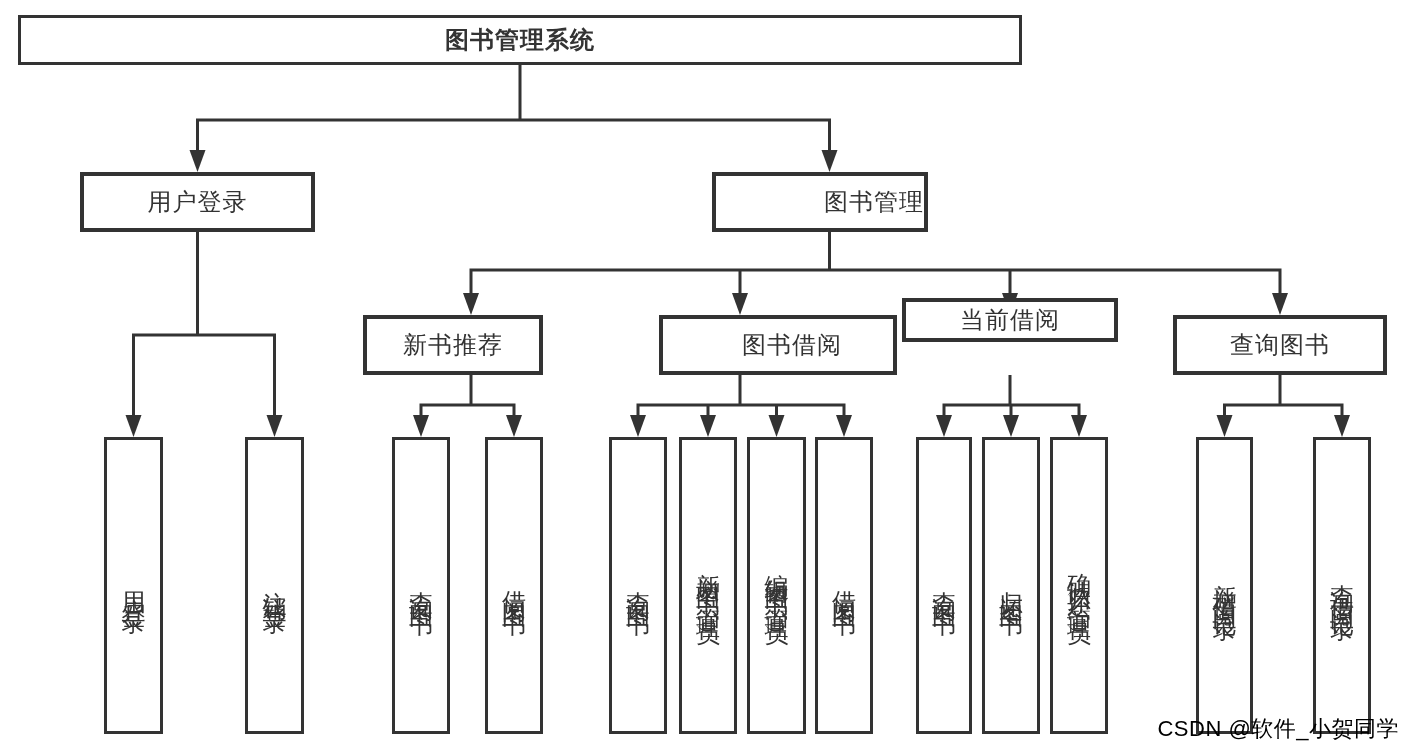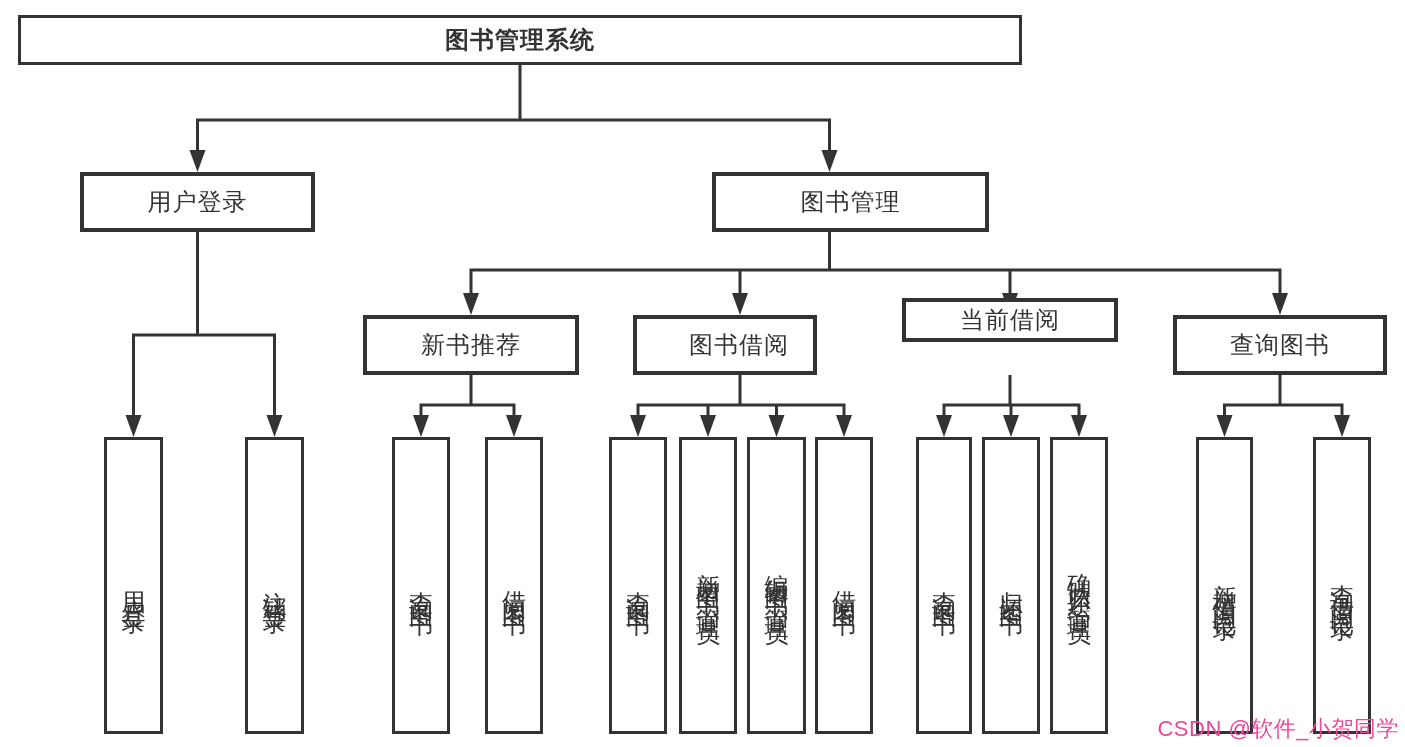--- a/index.html
+++ b/index.html
@@ -38,21 +38,21 @@
     letter-spacing: 7px;
     line-height: 1;
   }
   .node.leaf span { display: block; }
   .watermark {
     position: absolute;
     top: 714px;
     right: 6px;
     font-size: 22px;
     letter-spacing: 0.5px;
-    color: #ec4899;
+    color: #000000;
     z-index: 5;
     white-space: nowrap;
   }
 </style>
 </head>
 <body>
 
 <div class="canvas">
 
   <svg class="wires" viewBox="0 0 1405 747" xmlns="http://www.w3.org/2000/svg">
@@ -95,28 +95,28 @@
     </g>
   </svg>
 
   <div class="node root" style="left:18px; top:15px; width:1004px; height:50px;font-weight:bold;">
     <span>图书管理系统</span>
   </div>
 
   <div class="node" style="left:80px; top:172px; width:235px; height:60px;">
     <span>用户登录</span>
   </div>
-  <div class="node" style="left:712px; top:172px; width:277px; height:60px;">
+  <div class="node" style="left:712px; top:172px; width:216px; height:60px;justify-content:flex-end;">
     <span>图书管理</span>
   </div>
 
-  <div class="node" style="left:363px; top:315px; width:216px; height:60px;">
+  <div class="node" style="left:363px; top:315px; width:180px; height:60px;">
     <span>新书推荐</span>
   </div>
-  <div class="node" style="left:633px; top:315px; width:184px; height:60px;padding-left:28px;">
+  <div class="node" style="left:659px; top:315px; width:238px; height:60px;padding-left:28px;">
     <span>图书借阅</span>
   </div>
   <div class="node" style="left:902px; top:298px; width:216px; height:44px;">
     <span>当前借阅</span>
   </div>
   <div class="node" style="left:1173px; top:315px; width:214px; height:60px;">
     <span>查询图书</span>
   </div>
 
   <div class="node leaf" style="left:104px; top:437px; width:59px; height:297px;">

